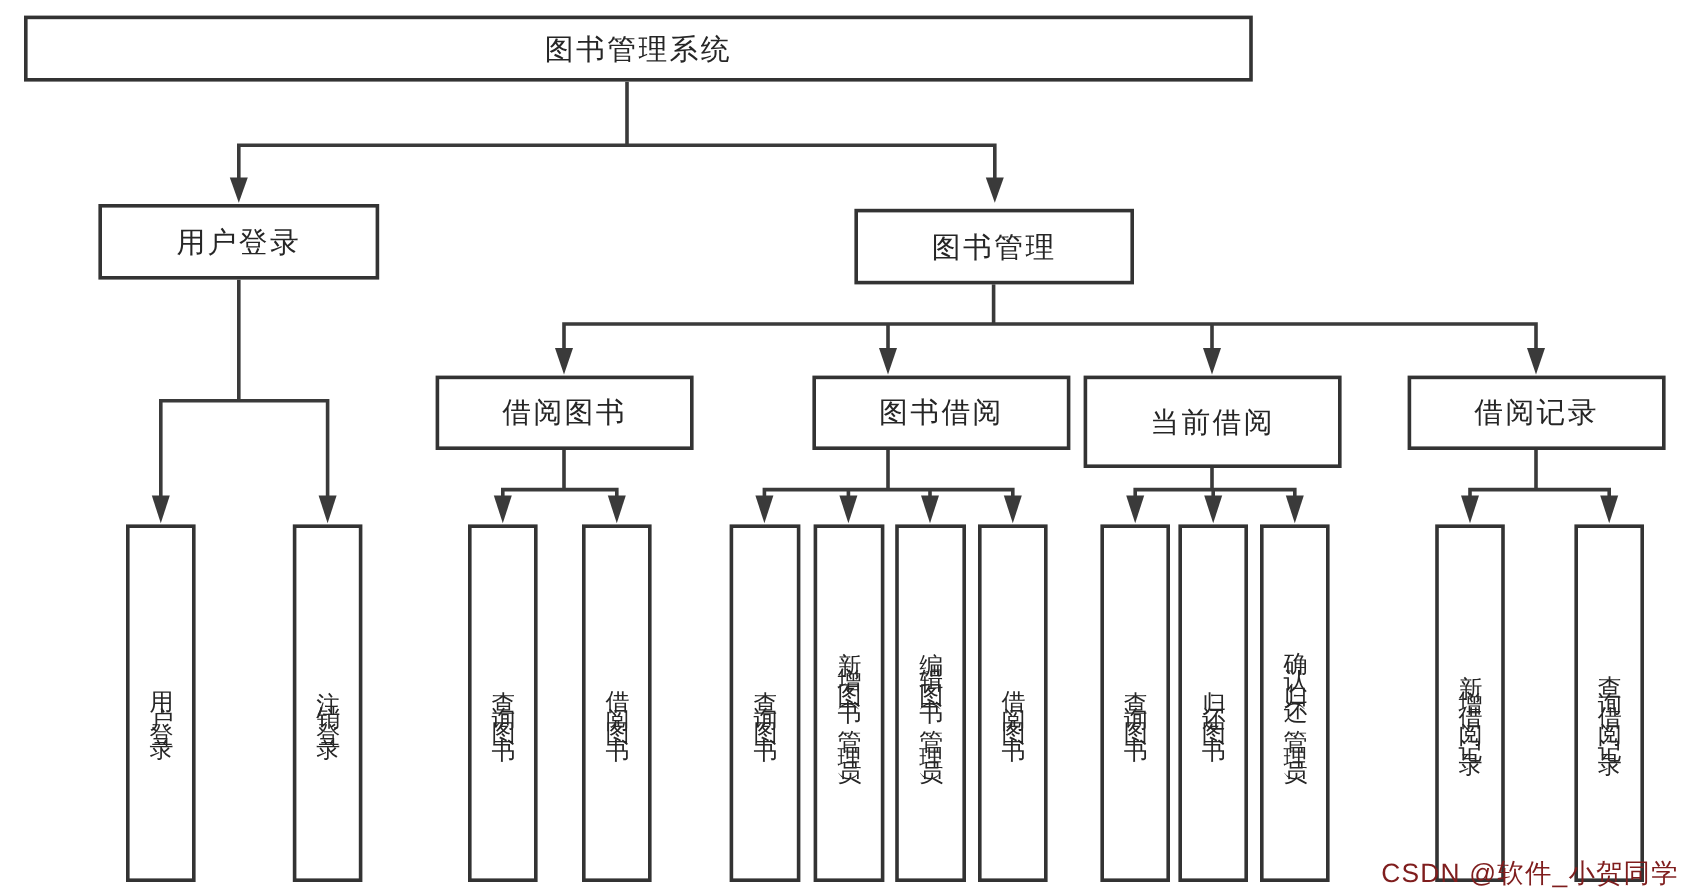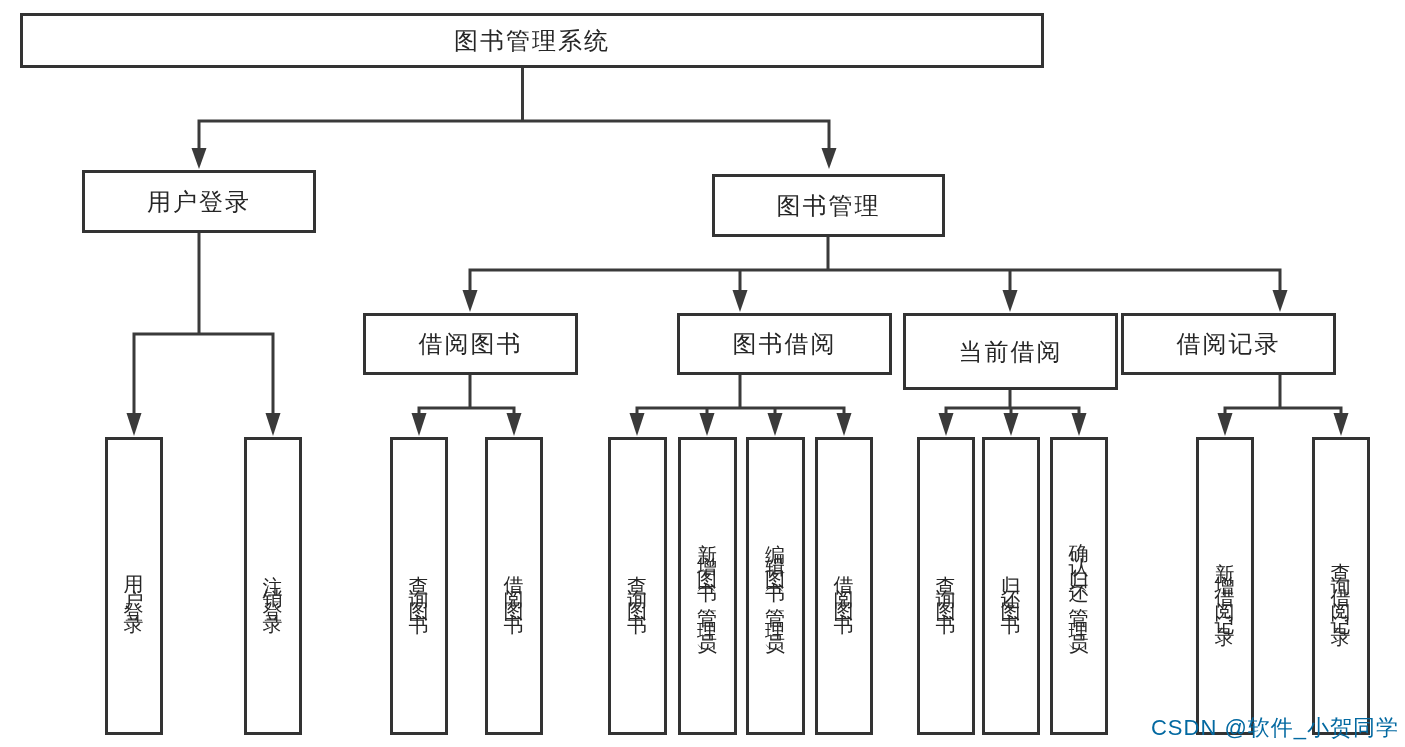--- a/index.html
+++ b/index.html
@@ -38,21 +38,21 @@
     text-orientation: mixed;
     font-size: 20px;
     letter-spacing: 13px;
     line-height: 1;
   }
   .watermark {
     position: absolute;
     right: 6px;
     bottom: 4px;
     font-size: 22px;
-    color: #0369a1;
+    color: #7f1d1d;
     letter-spacing: 1px;
     z-index: 3;
     white-space: nowrap;
   }
 </style>
 </head>
 <body>
 
 <div class="stage">
 
@@ -113,21 +113,21 @@
   </svg>
 
   <div class="box h" style="left:20px; top:13px; width:1024px; height:55px;">图书管理系统</div>
 
   <div class="box h" style="left:82px; top:170px; width:234px; height:63px;">用户登录</div>
   <div class="box h" style="left:712px; top:174px; width:233px; height:63px;">图书管理</div>
 
   <div class="box h" style="left:363px; top:313px; width:215px; height:62px;">借阅图书</div>
   <div class="box h" style="left:633px; top:313px; width:215px; height:62px;margin-left:44px;">图书借阅</div>
   <div class="box h" style="left:903px; top:313px; width:215px; height:77px;">当前借阅</div>
-  <div class="box h" style="left:1121px; top:313px; width:215px; height:62px;">借阅记录</div>
+  <div class="box h" style="left:1173px; top:313px; width:215px; height:62px;">借阅记录</div>
 
   <div class="box v" style="left:105px; top:437px; width:58px; height:298px;">用户登录</div>
   <div class="box v" style="left:244px; top:437px; width:58px; height:298px;">注销登录</div>
 
   <div class="box v" style="left:390px; top:437px; width:58px; height:298px;">查询图书</div>
   <div class="box v" style="left:485px; top:437px; width:58px; height:298px;">借阅图书</div>
 
   <div class="box v" style="left:608px; top:437px; width:59px; height:298px;">查询图书</div>
   <div class="box v" style="left:678px; top:437px; width:59px; height:298px;">新增图书（管理员）</div>
   <div class="box v" style="left:746px; top:437px; width:59px; height:298px;">编辑图书（管理员）</div>

